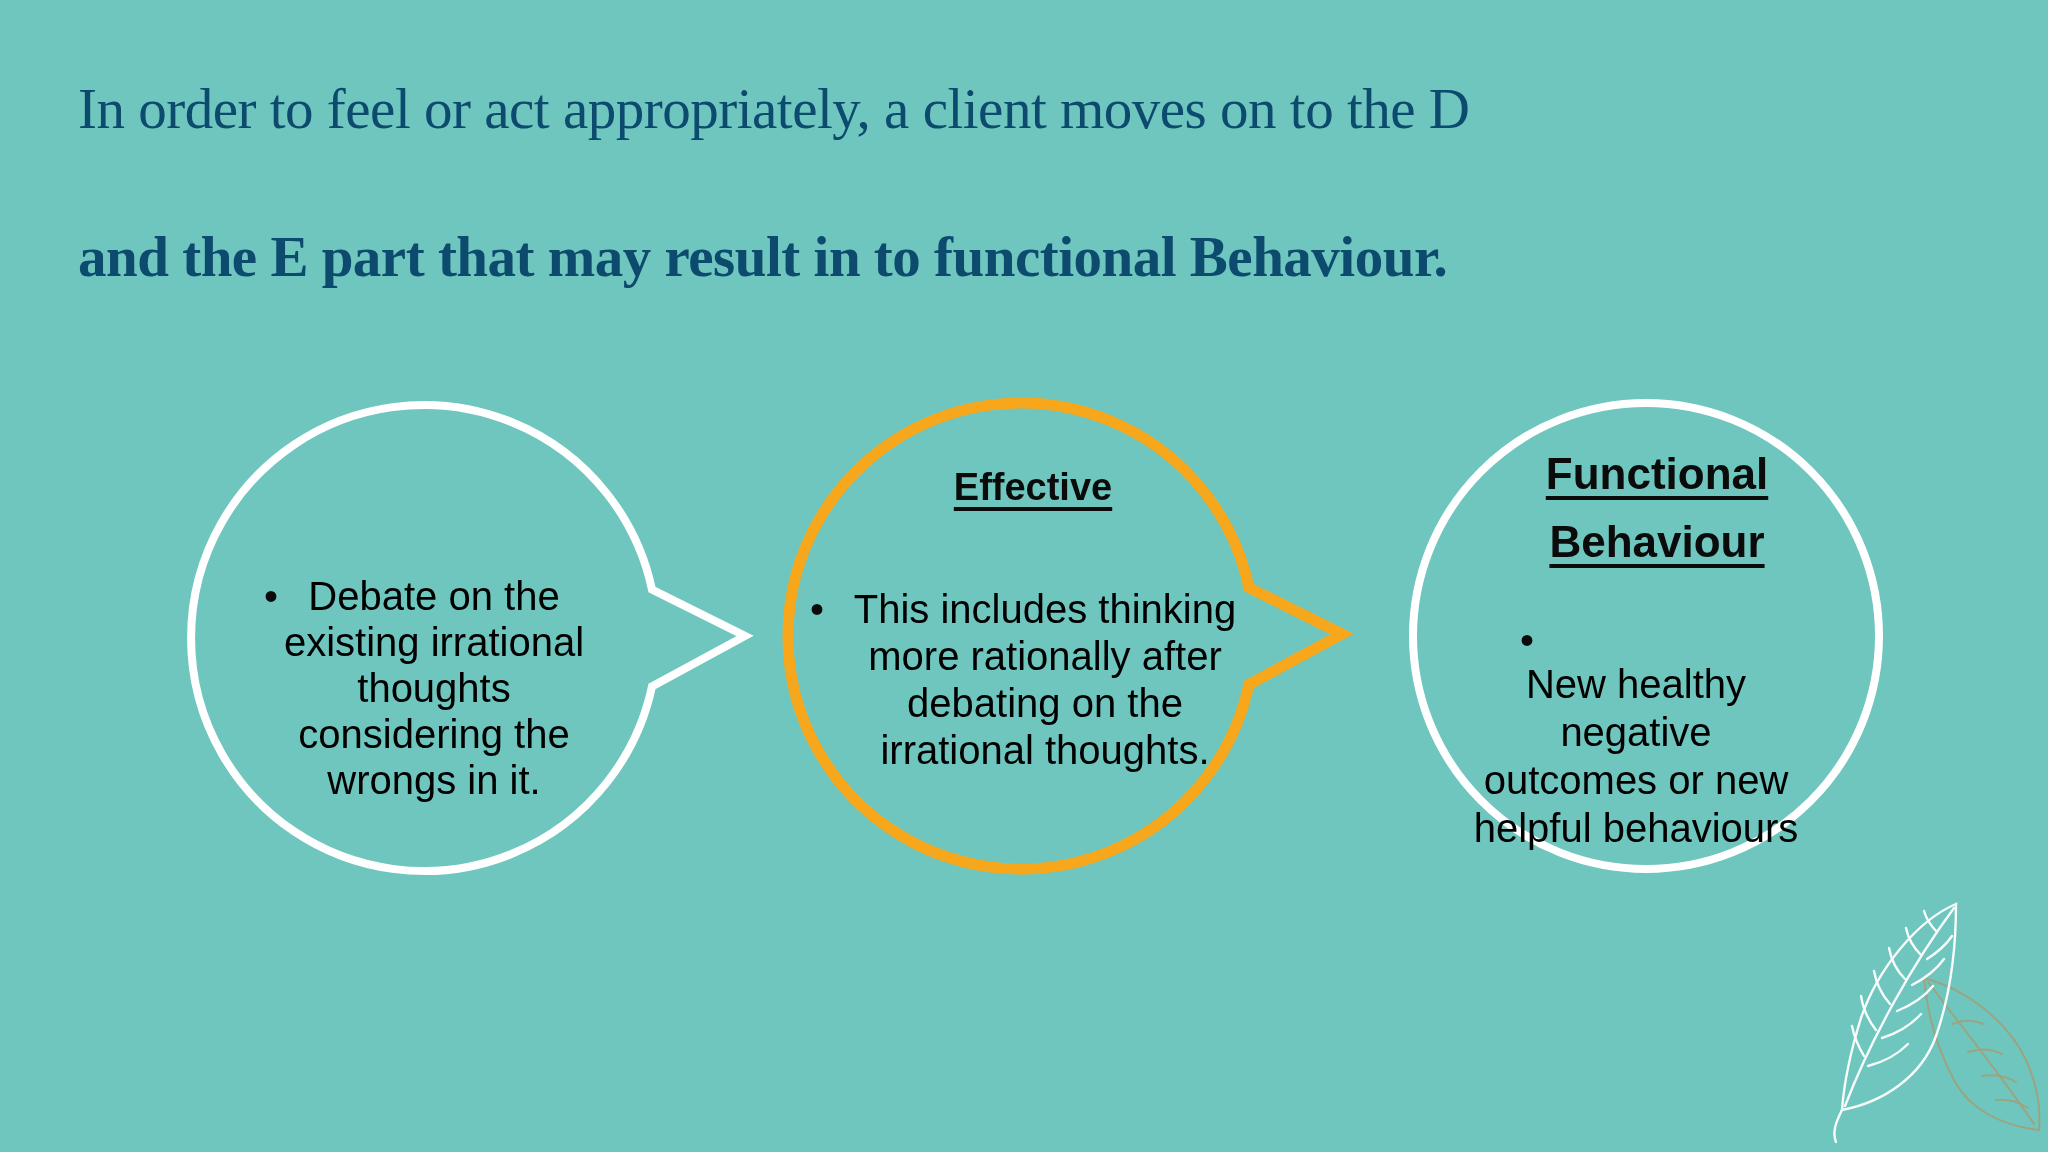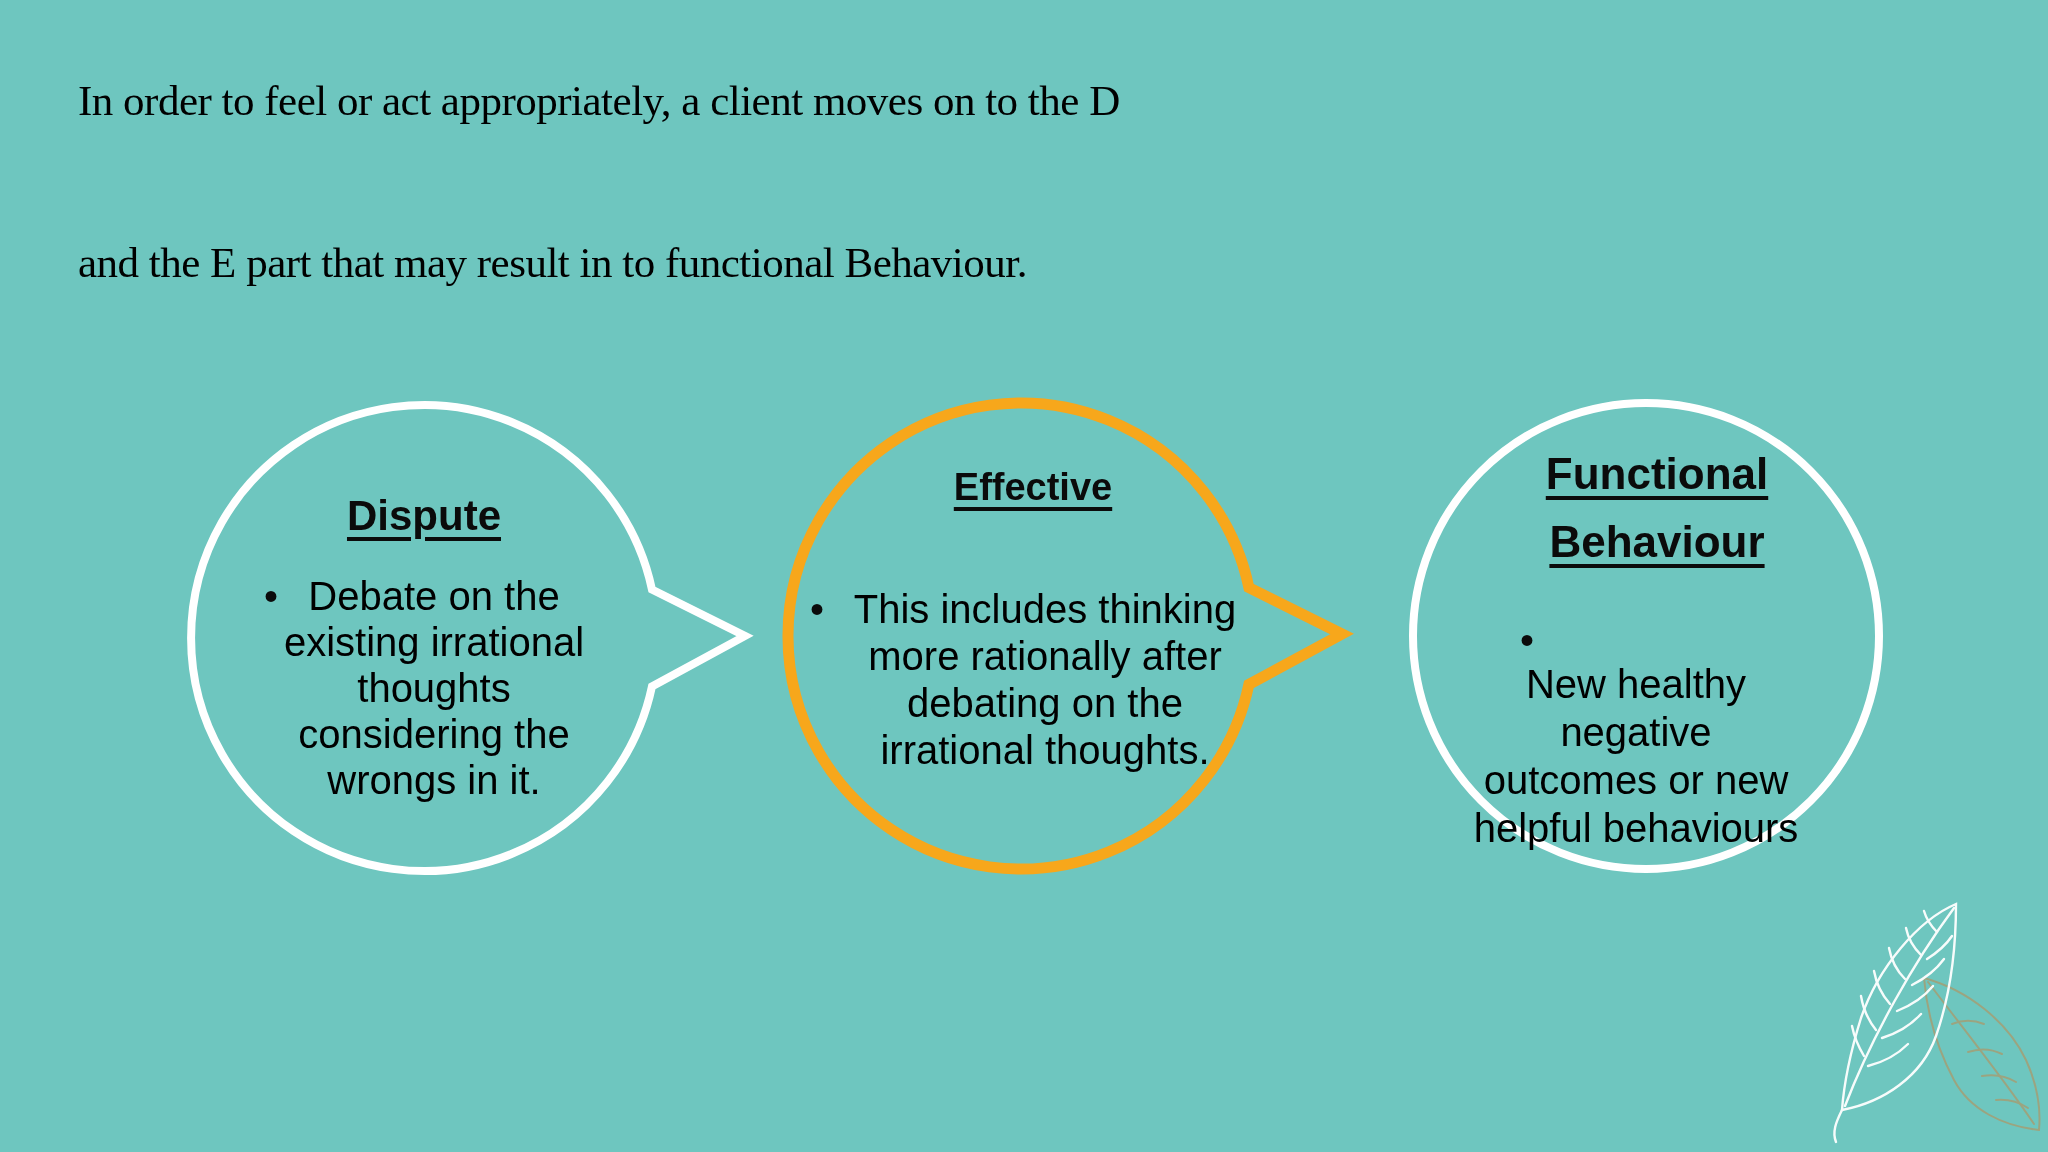--- a/index.html
+++ b/index.html
@@ -6,25 +6,25 @@
   body{width:2048px;height:1152px;overflow:hidden;}
   .slide{
     position:relative;width:2048px;height:1152px;
     background:#6EC6BF;
     font-family:"Liberation Sans",sans-serif;
   }
   .shapes{position:absolute;left:0;top:0;width:2048px;height:1152px;}
   .title-line{
     position:absolute;left:78px;width:1930px;
     font-family:"Liberation Serif","DejaVu Serif",serif;
-    font-size:43px;color:#000000;letter-spacing:-0.5px;
+    font-size:57px;color:#0c4a6e;letter-spacing:-0.5px;
     white-space:nowrap;
   }
   .title-line.l1{top:76px;}
-  .title-line.l2{top:238px;}
+  .title-line.l2{top:224px;font-weight:bold;}
   .bubble-title{
     position:absolute;text-align:center;color:#0B0B0B;
     font-weight:bold;text-decoration:underline;
     text-decoration-thickness:4px;text-underline-offset:7px;
   }
   .bt1{left:274px;top:492px;width:300px;font-size:42px;}
   .bt2{left:883px;top:466px;width:300px;font-size:38px;}
   .bt3{left:1502px;top:440px;width:310px;font-size:44px;line-height:68px;}
   .bubble-body{
     position:absolute;text-align:center;color:#000000;
@@ -78,21 +78,20 @@
         <path d="M69,133 C84,127 96,119 105,108"></path>
         <path d="M84,107 C98,100 108,92 116,81"></path>
         <path d="M99,81 C110,74 118,67 124,58"></path>
       </g>
     </g>
   </svg>
 
   <div class="title-line l1">In order to feel or act appropriately, a client moves on to the D</div>
   <div class="title-line l2">and the E part that may result in to functional Behaviour.</div>
 
-  <div class="bubble-title bt1">Dispute</div>
   <div class="bullet bu1">•</div>
   <div class="bubble-body bb1">Debate on the
 existing irrational
 thoughts
 considering the
 wrongs in it.</div>
 
   <div class="bubble-title bt2">Effective</div>
   <div class="bullet bu2">•</div>
   <div class="bubble-body bb2">This includes thinking

